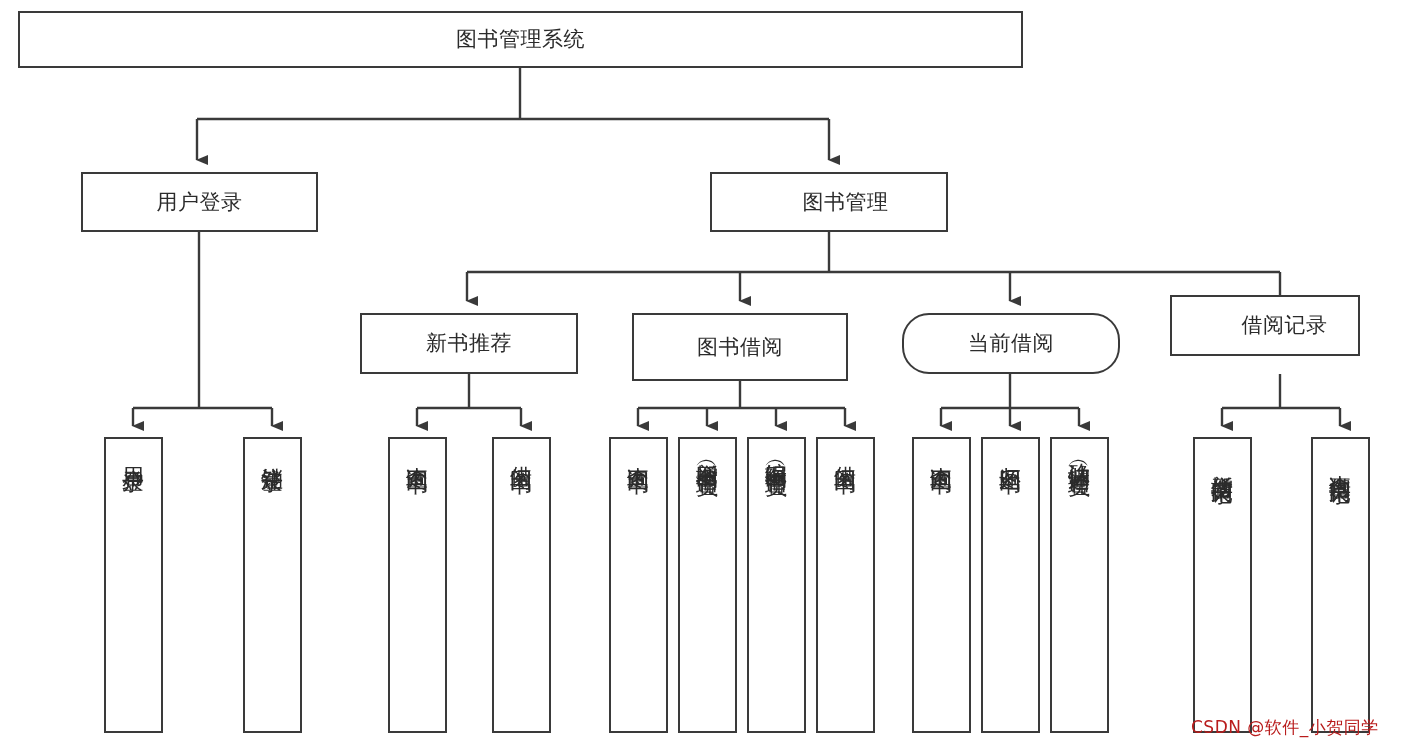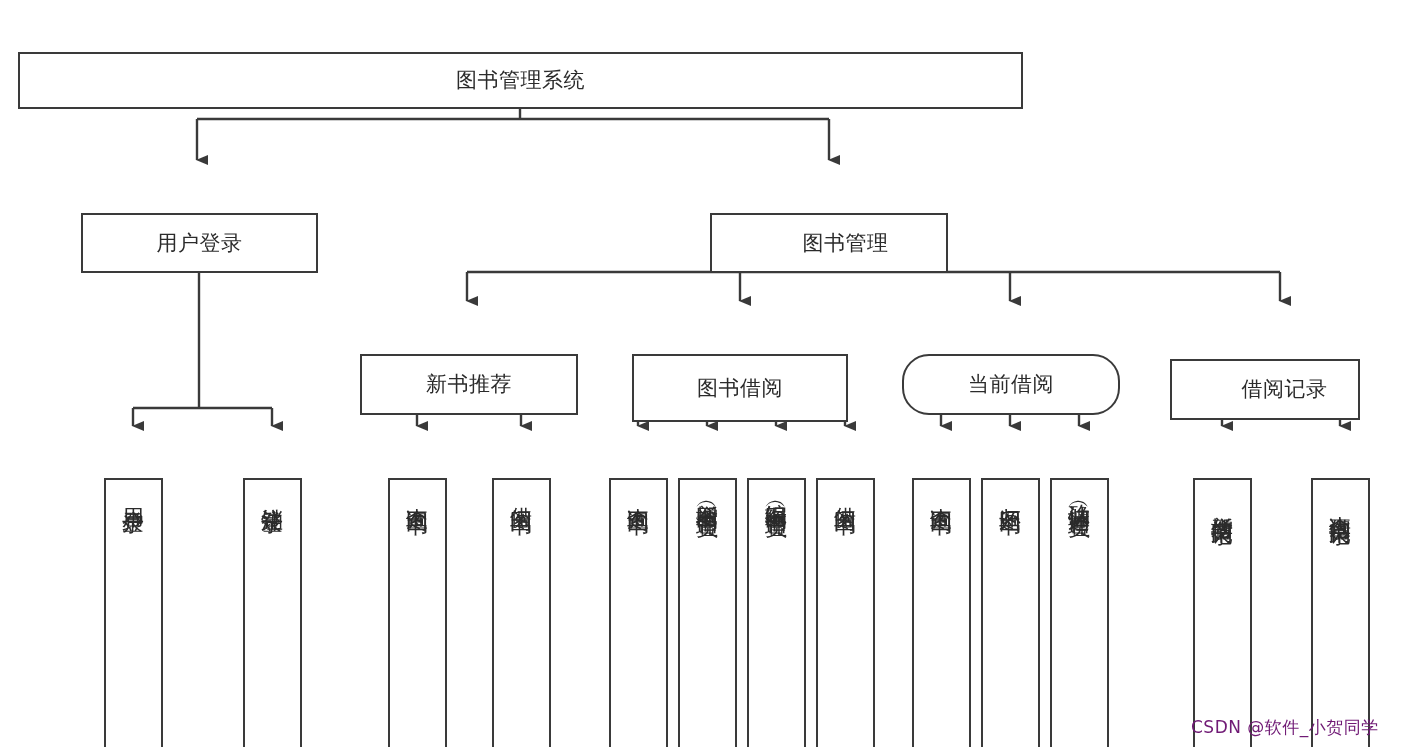--- a/index.html
+++ b/index.html
@@ -27,21 +27,20 @@
   }
   .node {
     position: absolute;
     box-sizing: border-box;
     border: 2.2px solid #3a3a3a;
     background: #ffffff;
     display: flex;
     align-items: center;
     justify-content: center;
     color: #2b2b2b;
-    margin-top: 41px;
   }
   .node .label {
     display: block;
     text-align: center;
     line-height: 1.18;
     letter-spacing: 0.5px;
   }
   .node.horiz .label {
     writing-mode: horizontal-tb;
     font-size: 21px;
@@ -53,21 +52,21 @@
   .node.vert .label {
     writing-mode: vertical-rl;
     text-orientation: upright;
     font-size: 22px;
     line-height: 1.05;
     letter-spacing: 2px;
     white-space: nowrap;
   }
   #watermark {
     position: absolute;
-    color: #701a75;
+    color: #b91c1c;
     font-size: 17px;
     letter-spacing: 0.5px;
     white-space: nowrap;
     user-select: none;
   }
 </style>
 </head>
 <body>
 
 <div id="canvas">
@@ -139,21 +138,21 @@
   </div>
 
   <div class="node horiz" style="left:632px; top:313px; width:216px; height:68px;">
     <span class="label">图书借阅</span>
   </div>
 
   <div class="node horiz" style="left:902px; top:313px; width:218px; height:61px;border-radius:27px;">
     <span class="label">当前借阅</span>
   </div>
 
-  <div class="node horiz" style="left:1170px; top:318px; width:190px; height:61px;padding-left:39px;">
+  <div class="node horiz" style="left:1170px; top:295px; width:190px; height:61px;padding-left:39px;">
     <span class="label">借阅记录</span>
   </div>
 
   <div class="node vert" style="left:104px; top:437px; width:59px; height:296px;">
     <span class="label">用户登录</span>
   </div>
 
   <div class="node vert" style="left:243px; top:437px; width:59px; height:296px;">
     <span class="label">注销登录</span>
   </div>

